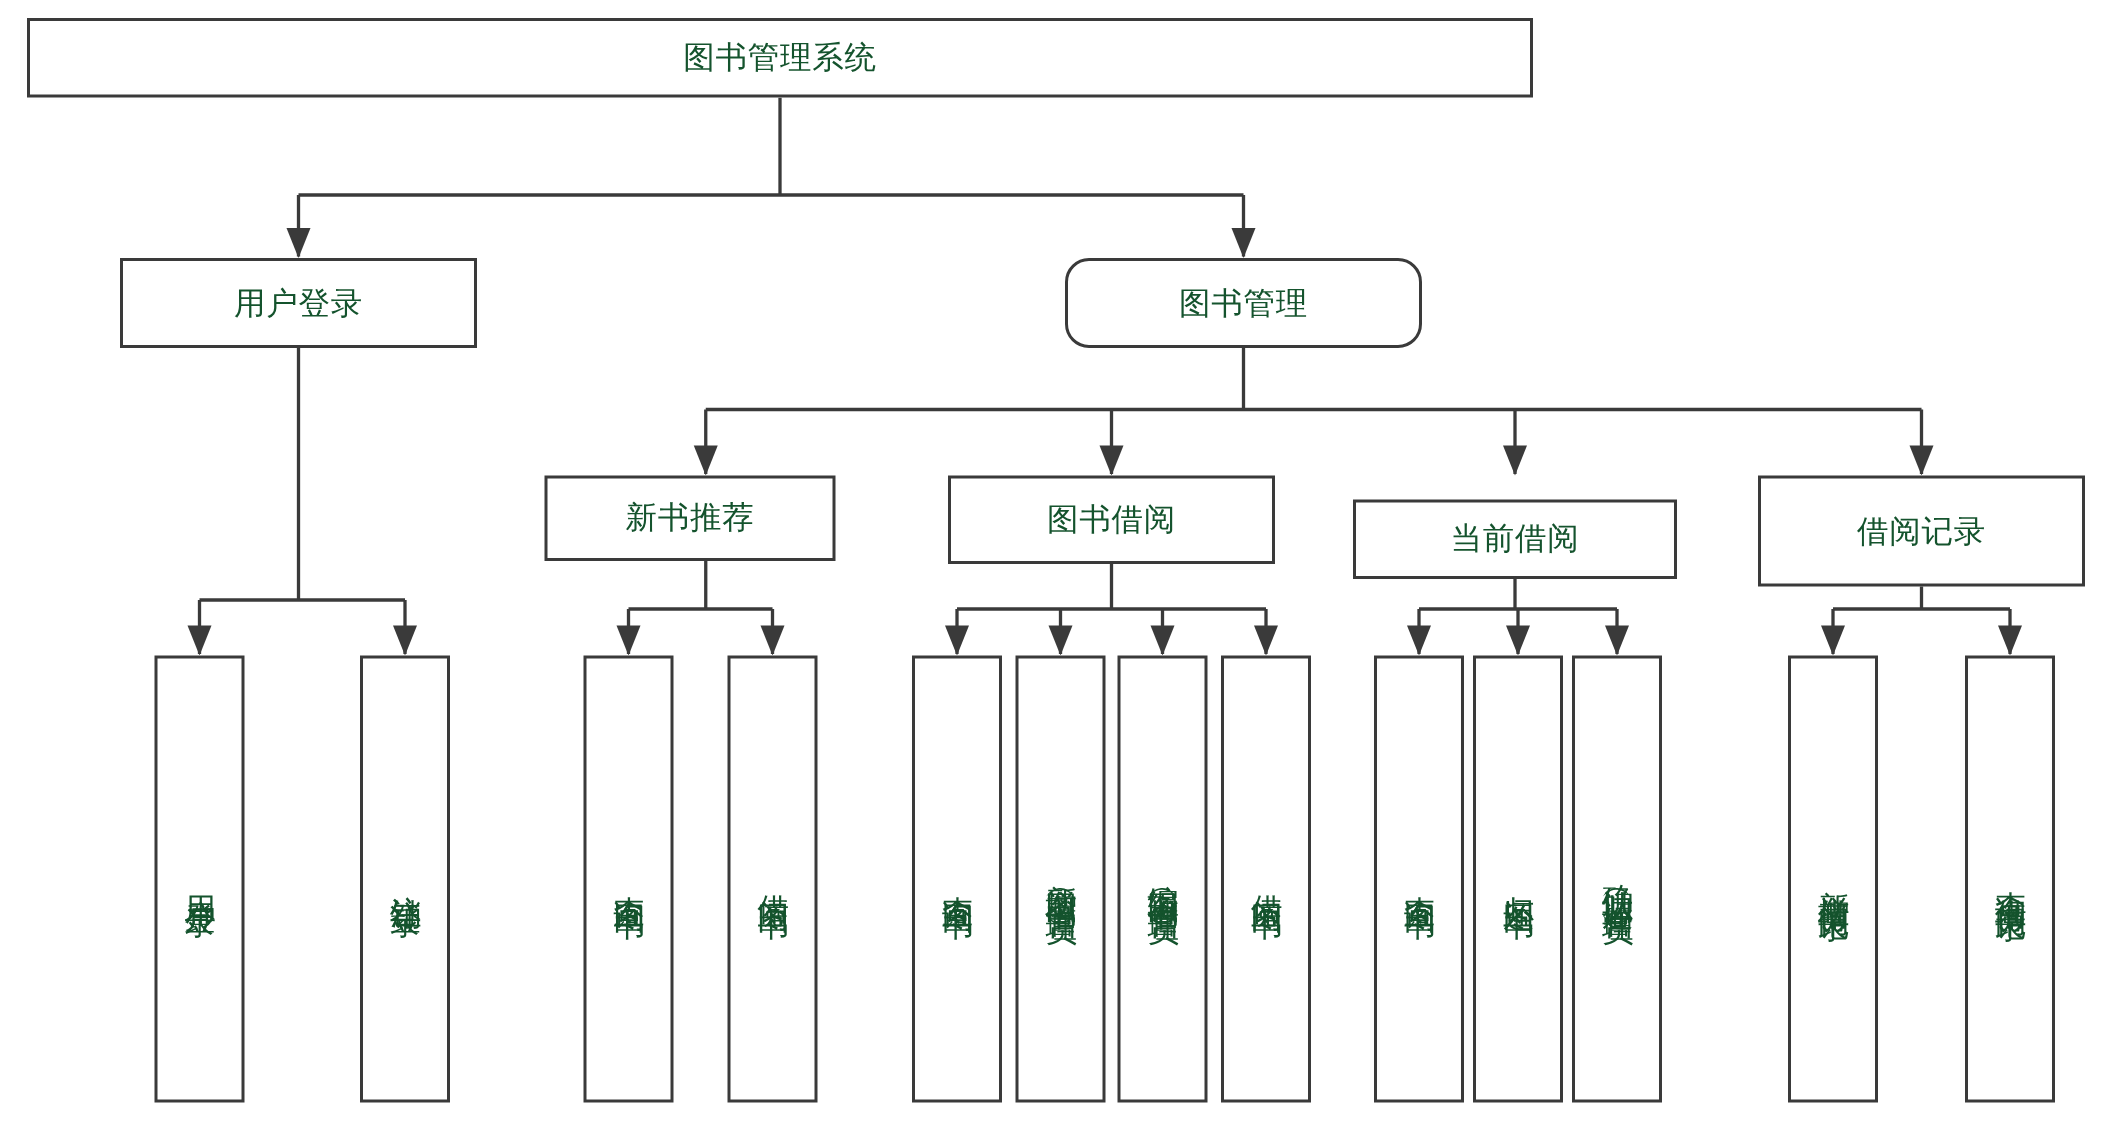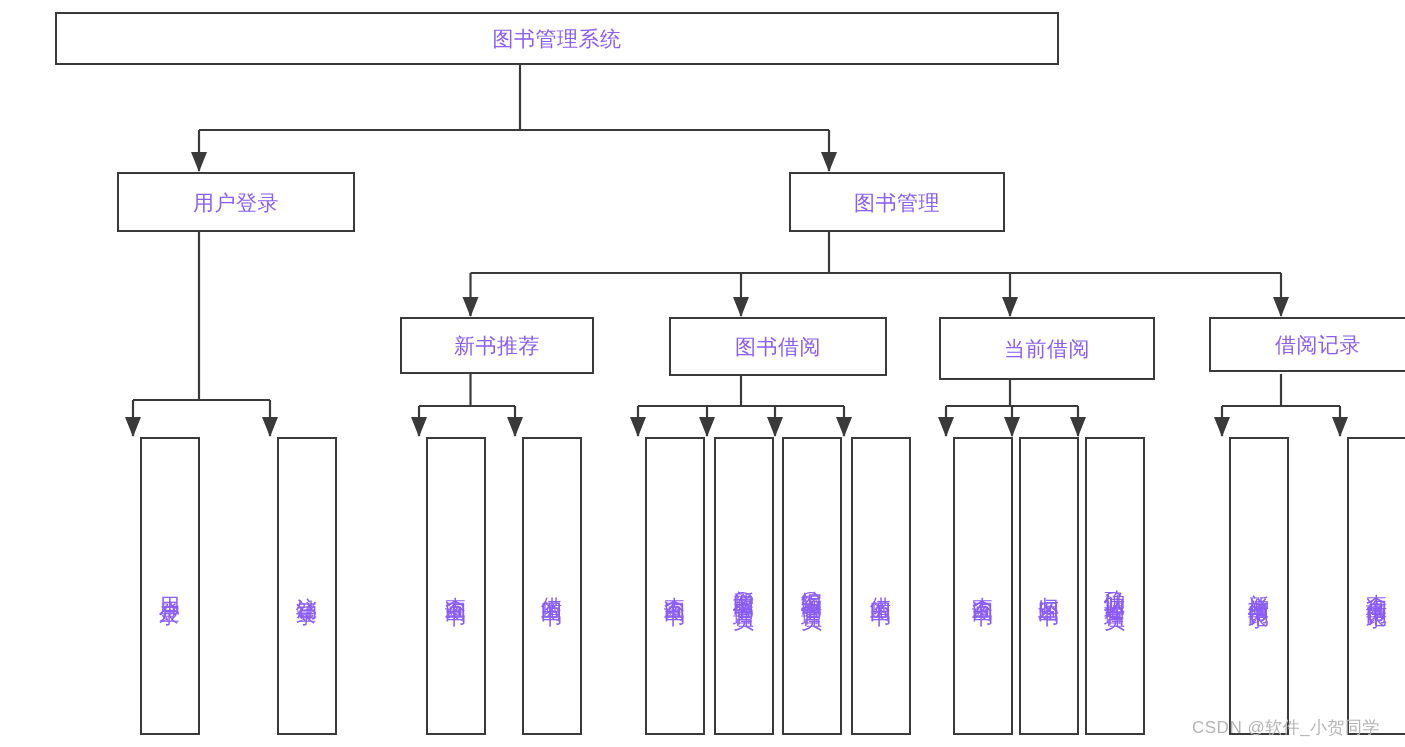--- a/index.html
+++ b/index.html
@@ -24,22 +24,21 @@
     pointer-events: none;
   }
   .node {
     position: absolute;
     box-sizing: border-box;
     background: #ffffff;
     border: 2px solid #3a3a3a;
     display: flex;
     align-items: center;
     justify-content: center;
-    color: #8b5cf6;
-    margin-left: 37px;
+    color: #14532d;
   }
   .node.horizontal .node-label {
     writing-mode: horizontal-tb;
     font-size: 21px;
     letter-spacing: 0.5px;
     line-height: 1;
     white-space: nowrap;
   }
   .node.vertical {
     align-items: center;
@@ -121,33 +120,33 @@
       <line x1="1340" y1="406" x2="1340" y2="436" stroke="#3a3a3a" stroke-width="2.2"></line>
       <polygon points="1332,417 1348,417 1340,437" fill="#3a3a3a"></polygon>
     </svg>
   <div id="nodes">
       <div class="node horizontal" style="left: 18px; top: 12px; width: 1004px; height: 53px;">
         <span class="node-label">图书管理系统</span>
       </div>
       <div class="node horizontal" style="left: 80px; top: 172px; width: 238px; height: 60px;">
         <span class="node-label">用户登录</span>
       </div>
-      <div class="node horizontal" style="left: 752px; top: 172px; width: 216px; height: 60px;">
+      <div class="node horizontal" style="left: 710px; top: 172px; width: 238px; height: 60px; border-radius: 16px;">
         <span class="node-label">图书管理</span>
       </div>
       <div class="node horizontal" style="left: 363px; top: 317px; width: 194px; height: 57px;">
         <span class="node-label">新书推荐</span>
       </div>
       <div class="node horizontal" style="left: 632px; top: 317px; width: 218px; height: 59px;">
         <span class="node-label">图书借阅</span>
       </div>
-      <div class="node horizontal" style="left: 902px; top: 317px; width: 216px; height: 63px;">
+      <div class="node horizontal" style="left: 902px; top: 333px; width: 216px; height: 53px;">
         <span class="node-label">当前借阅</span>
       </div>
-      <div class="node horizontal" style="left: 1172px; top: 317px; width: 218px; height: 55px;">
+      <div class="node horizontal" style="left: 1172px; top: 317px; width: 218px; height: 74px;">
         <span class="node-label">借阅记录</span>
       </div>
       <div class="node vertical" style="left: 103px; top: 437px; width: 60px; height: 298px;">
         <span class="node-label">用户登录</span>
       </div>
       <div class="node vertical" style="left: 240px; top: 437px; width: 60px; height: 298px;">
         <span class="node-label">注销登录</span>
       </div>
       <div class="node vertical" style="left: 389px; top: 437px; width: 60px; height: 298px;">
         <span class="node-label">查询图书</span>
@@ -176,14 +175,13 @@
       <div class="node vertical" style="left: 1048px; top: 437px; width: 60px; height: 298px;">
         <span class="node-label">确认归还（管理员）</span>
       </div>
       <div class="node vertical" style="left: 1192px; top: 437px; width: 60px; height: 298px;">
         <span class="node-label">新增借阅记录</span>
       </div>
       <div class="node vertical" style="left: 1310px; top: 437px; width: 60px; height: 298px;">
         <span class="node-label">查询借阅记录</span>
       </div>
     </div>
-  <div id="watermark">CSDN @软件_小贺同学</div>
 </div>
 
 </body></html>

